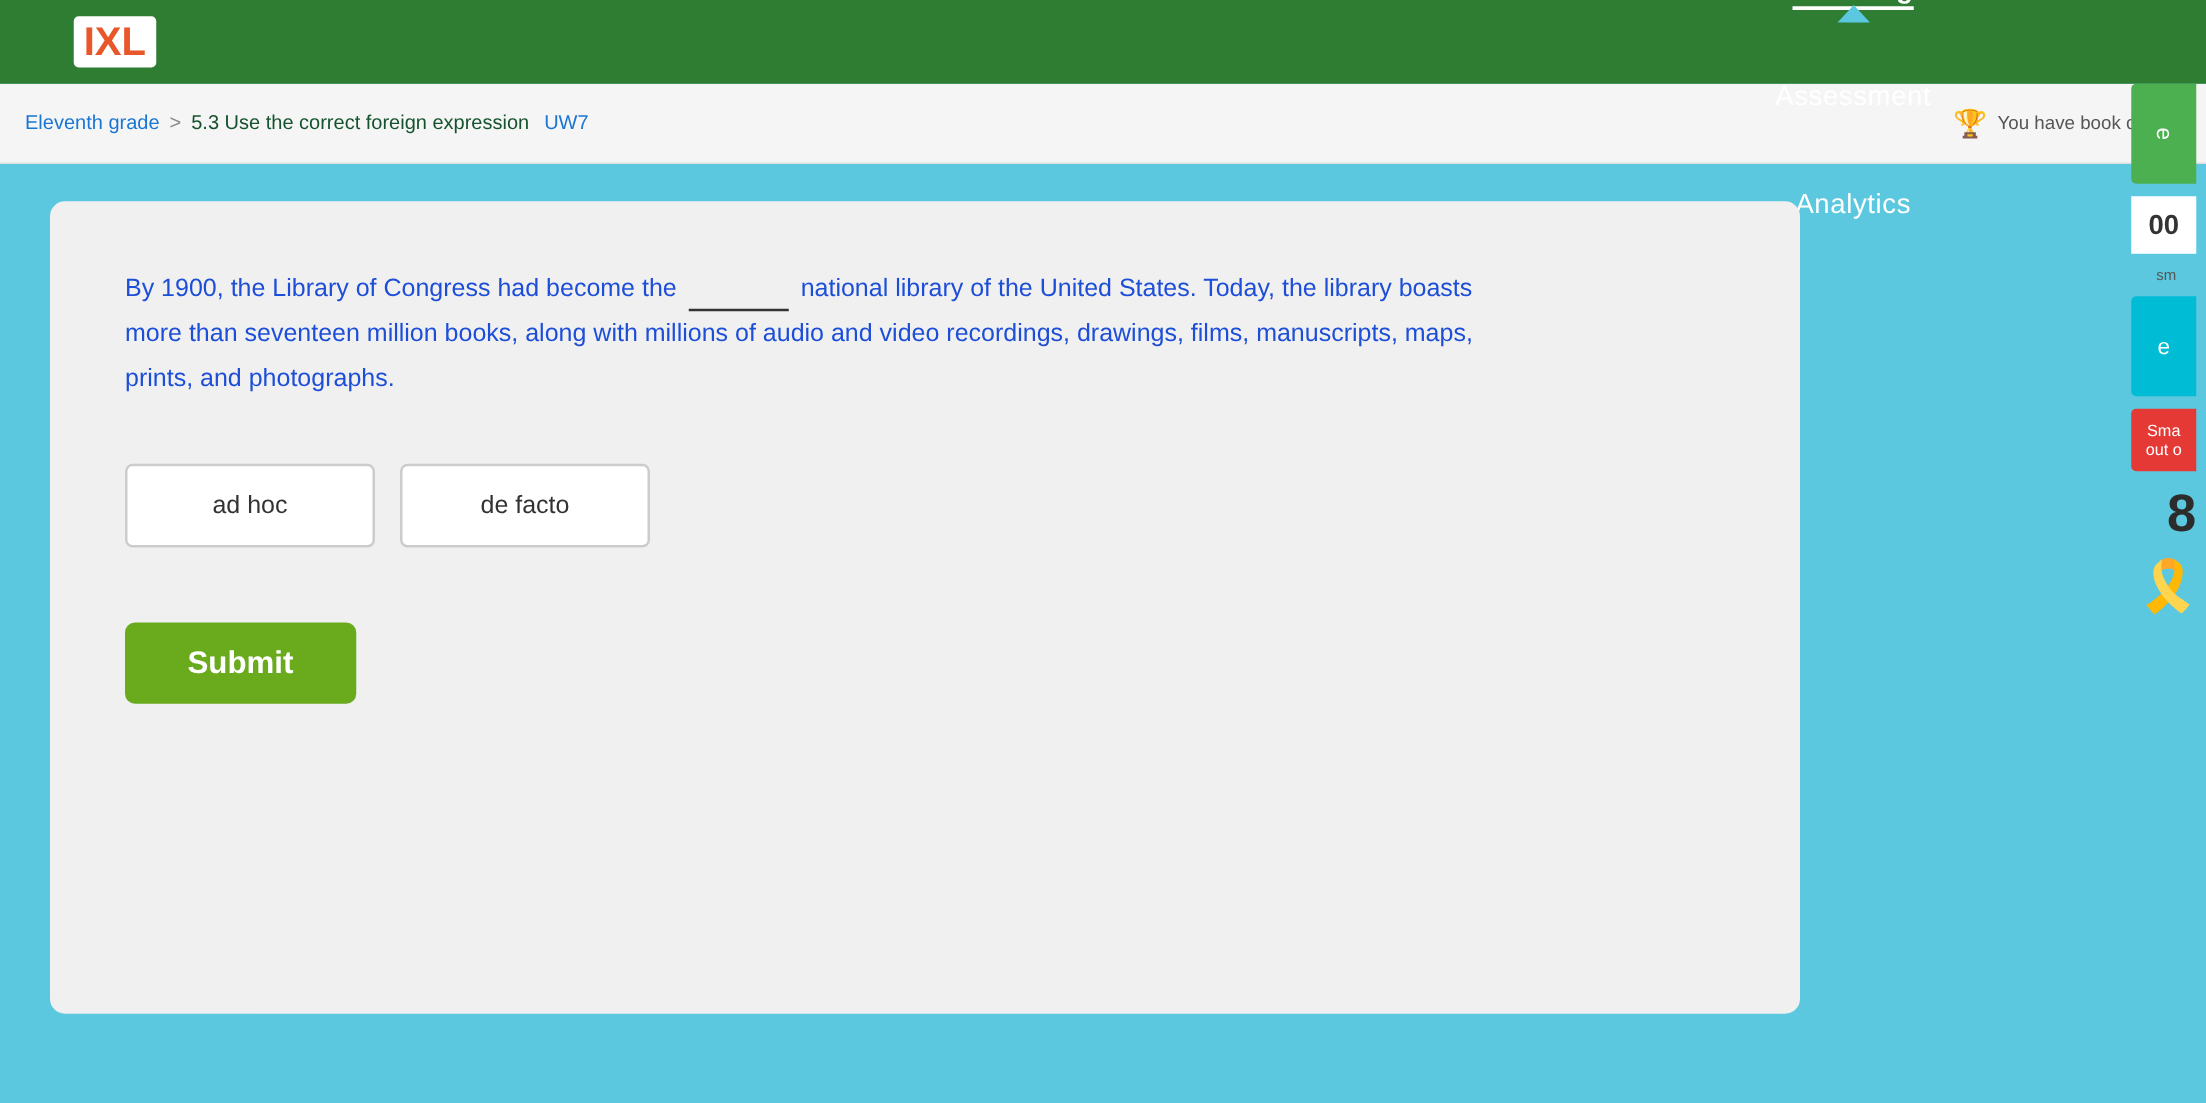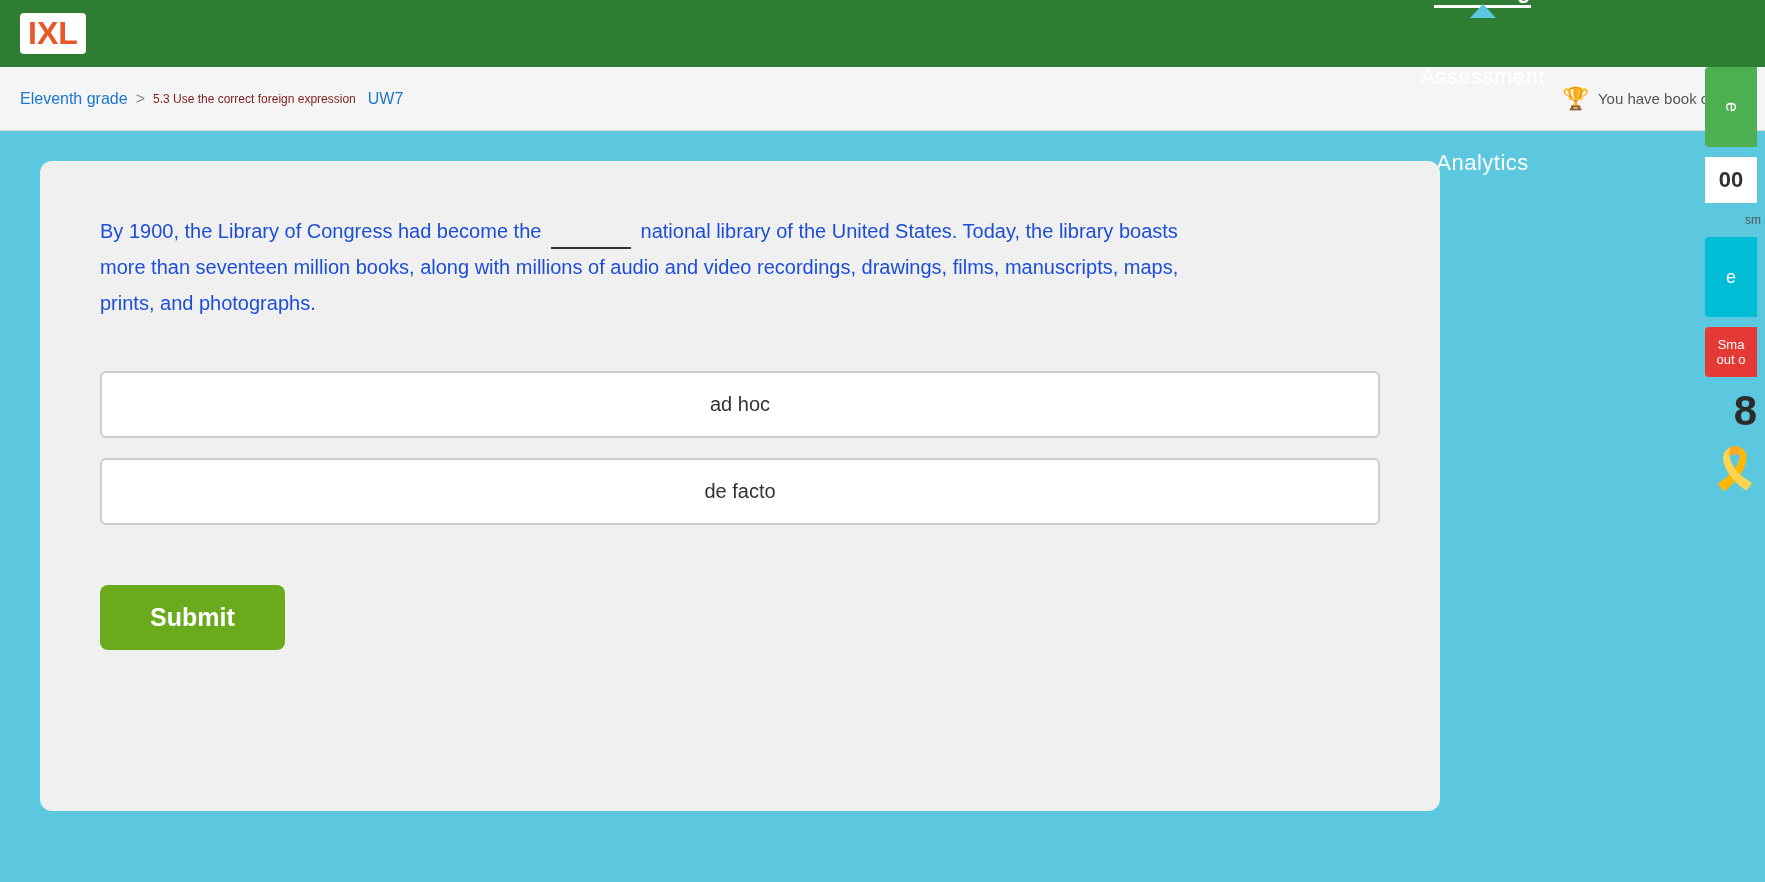--- a/index.html
+++ b/index.html
@@ -21,20 +21,21 @@
       align-items: center;
       padding: 0 20px;
       position: relative;
     }
 
     .logo-area {
       width: 100px;
       height: 50px;
       display: flex;
       align-items: center;
+      margin-left: 39px;
     }
 
     .logo-text {
       font-size: 32px;
       font-weight: 900;
       color: #e8562a;
       background: #fff;
       padding: 2px 8px;
       border-radius: 4px;
     }
@@ -96,22 +97,22 @@
       cursor: pointer;
       font-size: 16px;
     }
 
     .breadcrumb-sep {
       color: #888;
       font-size: 16px;
     }
 
     .breadcrumb-current {
-      color: #7f1d1d;
-      font-size: 12px;
+      color: #14532d;
+      font-size: 16px;
     }
 
     .breadcrumb-code {
       color: #1976d2;
       font-size: 16px;
       margin-left: 4px;
     }
 
     .book-covers-notice {
       display: flex;
@@ -165,21 +166,20 @@
       width: 80px;
       margin: 0 4px;
       vertical-align: bottom;
     }
 
     
     .answer-options {
       display: flex;
       gap: 20px;
       margin-bottom: 60px;
-      flex-direction: column;
     }
 
     .answer-btn {
       background: #ffffff;
       border: 2px solid #ccc;
       border-radius: 6px;
       padding: 20px 50px;
       font-size: 20px;
       color: #333;
       cursor: pointer;
@@ -342,21 +342,21 @@
 
     <button class="submit-btn">Submit</button>
 
   </div>
 
 </div>
 
 <div class="right-sidebar">
   <div class="sidebar-green-btn">e</div>
   <div class="sidebar-score">00</div>
-  <div style="font-size:12px; text-align:right; padding-right:4px; color:#555;">sm</div>
+  <div style="font-size:12px; text-align:center; padding-right:4px; color:#555;">sm</div>
   <div class="sidebar-cyan-btn">e</div>
   <div class="sidebar-red-btn">
     <span>Sma</span><br>
     <span>out o</span>
   </div>
   <div class="sidebar-number">8</div>
   <div class="sidebar-ribbon">🎗️</div>
 </div>
 
 </body></html>

